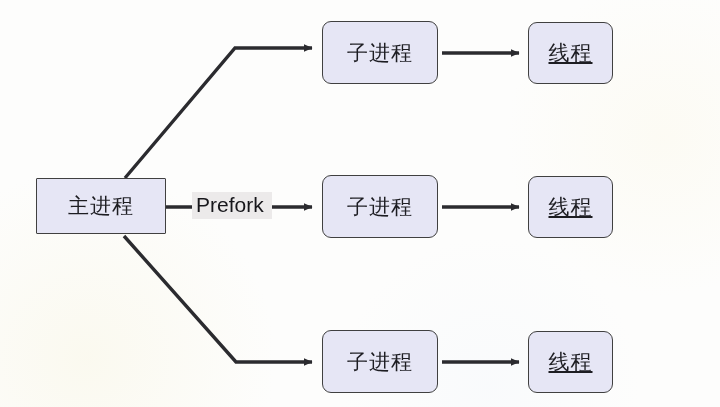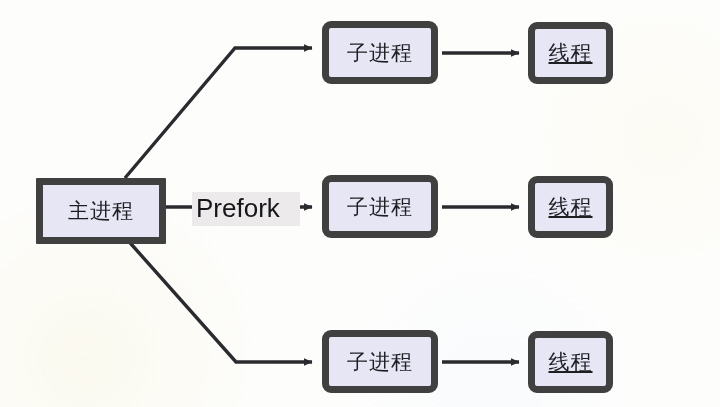--- a/index.html
+++ b/index.html
@@ -41,32 +41,32 @@
     height: 407px;
   }
 
   .node {
     position: absolute;
     box-sizing: border-box;
     display: flex;
     align-items: center;
     justify-content: center;
     background: #e6e6f5;
-    border: 7px solid #404040;
+    border: 1px solid #404040;
     color: #1d1d22;
     letter-spacing: 1px;
     white-space: nowrap;
     user-select: none;
   }
 
   .node-main {
     left: 36px;
     top: 178px;
     width: 130px;
-    height: 66px;
+    height: 56px;
     border-radius: 1px;
     font-size: 21px;
   }
 
   .node-child {
     left: 322px;
     width: 116px;
     height: 63px;
     border-radius: 9px;
     font-size: 21px;
@@ -90,24 +90,24 @@
   .node-child.row-bottom { top: 330px; }
 
   .node-thread.row-top    { top: 22px; }
   .node-thread.row-mid    { top: 176px; }
   .node-thread.row-bottom { top: 331px; }
 
   .edge-label {
     position: absolute;
     left: 192px;
     top: 192px;
-    padding: 1px 20px 2px 4px;
+    padding: 1px 8px 2px 4px;
     background: #eceaea;
     color: #17171b;
-    font-size: 26px;
+    font-size: 21px;
     letter-spacing: 0px;
     white-space: nowrap;
     user-select: none;
   }
 </style>
 </head>
 <body>
 
 <div id="diagram-root">
 

